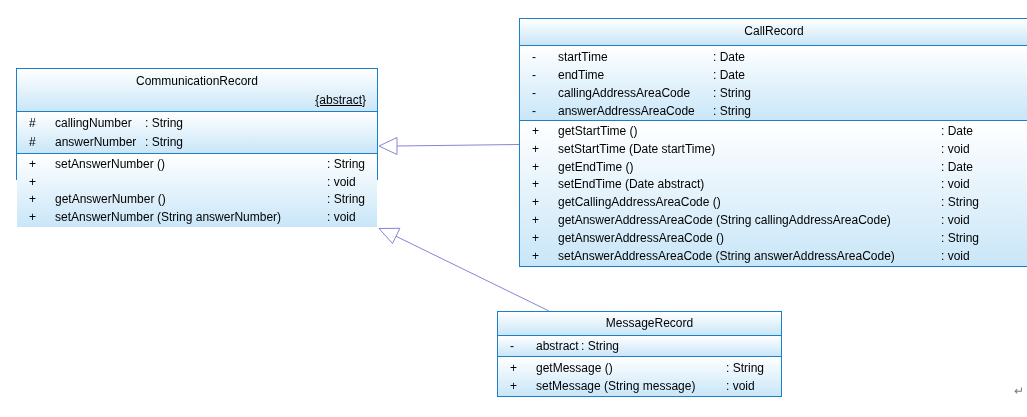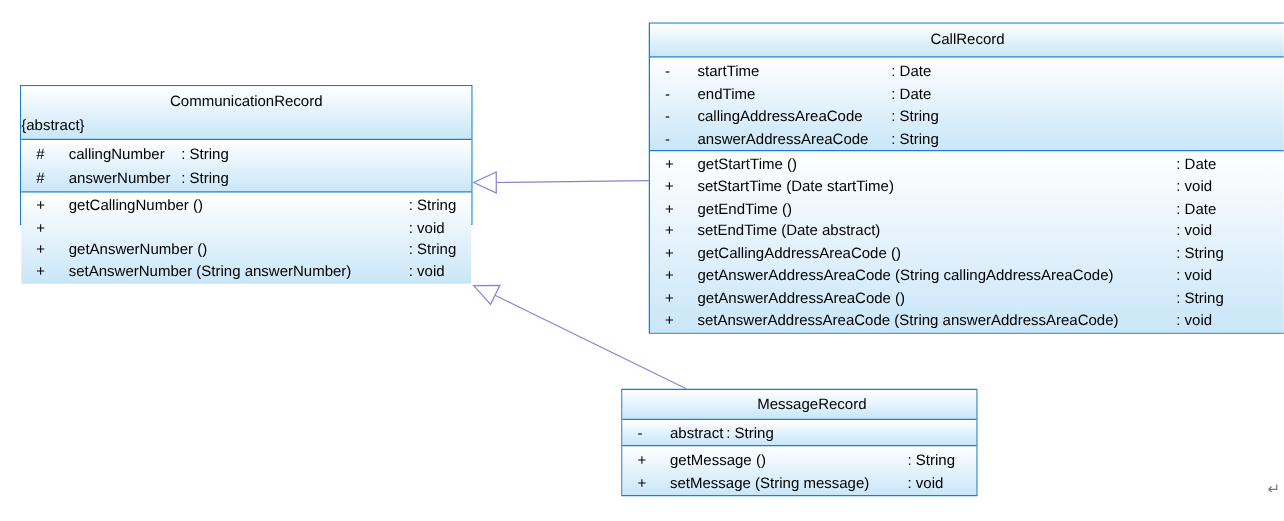--- a/index.html
+++ b/index.html
@@ -15,21 +15,21 @@
     border:1px solid var(--border-color,#1b80c9);
     z-index:2;
   }
   .compartment{
     box-sizing:border-box;
     background:linear-gradient(180deg,#ffffff 0%,var(--fill-bottom,#c9e6f8) 100%);
     overflow:hidden;
   }
   .attrs,.methods{border-top:1px solid var(--border-color,#1b80c9);}
   .tname{text-align:center;white-space:nowrap;}
-  .ttag{padding-right:24px;white-space:nowrap;}
+  .ttag{text-align:right;padding-right:11px;white-space:nowrap;text-decoration:underline;}
   .row{position:relative;white-space:nowrap;}
   .vis{position:absolute;left:12px;}
   .nm{position:absolute;left:38px;}
   .tp{position:absolute;}
 
   
   .comm{left:16px;top:68px;width:362px;height:112px;}
   .comm .title{height:42px;padding-top:3px;}
   .comm .tname{line-height:19px;}
   .comm .ttag{line-height:18px;}
@@ -91,21 +91,21 @@
       </div>
       <div class="row">
         <span class="vis">#</span>
         <span class="nm">answerNumber</span>
         <span class="tp">: String</span>
       </div>
     </div>
     <div class="compartment methods">
       <div class="row">
         <span class="vis">+</span>
-        <span class="nm">getCallingNumber ()</span>
+        <span class="nm">setAnswerNumber ()</span>
         <span class="tp">: String</span>
       </div>
       <div class="row">
         <span class="vis">+</span>
         <span class="tp">: void</span>
       </div>
       <div class="row">
         <span class="vis">+</span>
         <span class="nm">getAnswerNumber ()</span>
         <span class="tp">: String</span>

